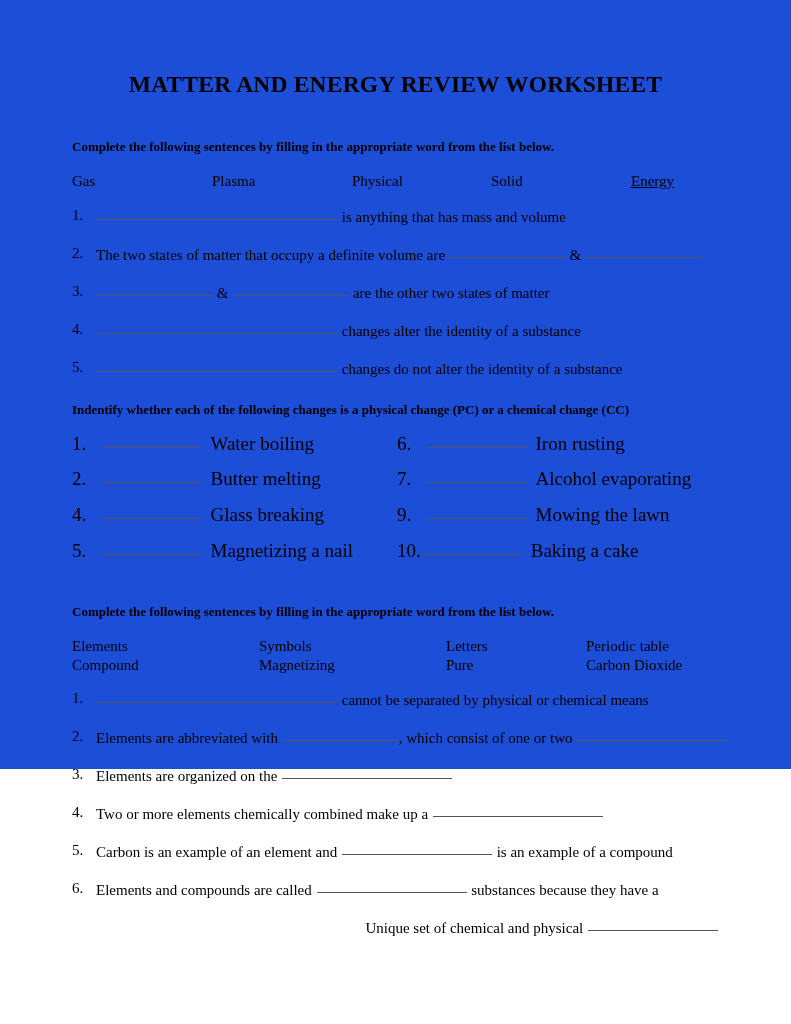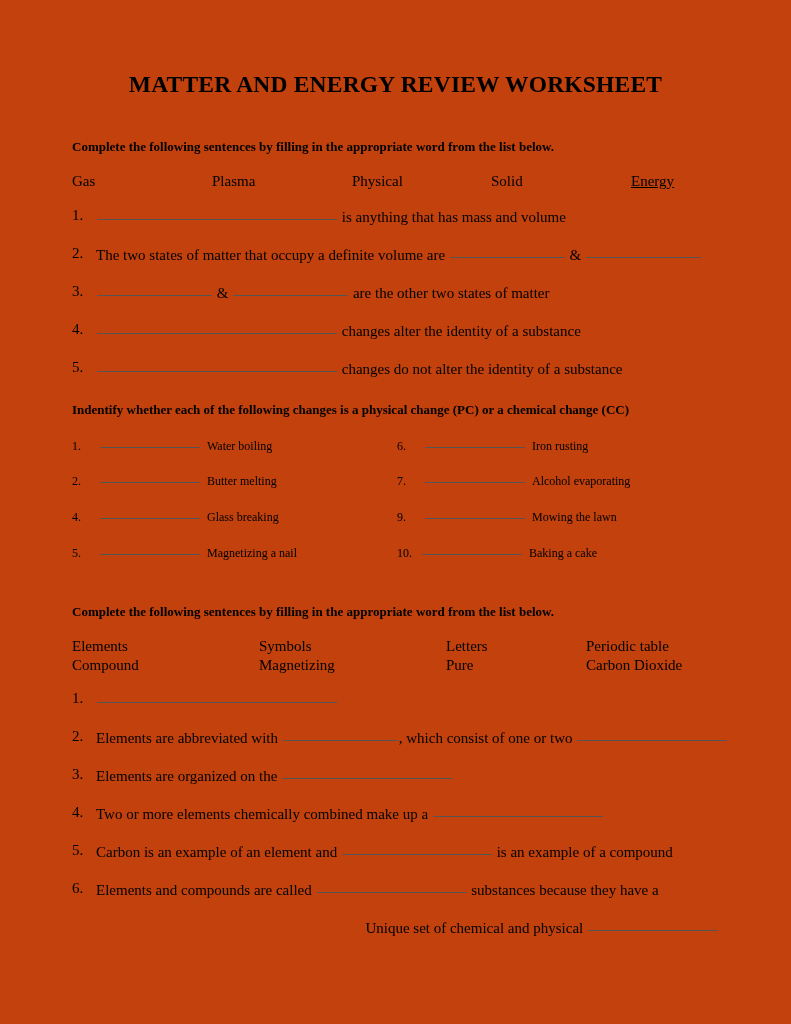--- a/index.html
+++ b/index.html
@@ -11,22 +11,22 @@
   body {
     width: 791px;
     height: 1024px;
     font-family: "Liberation Serif", "DejaVu Serif", serif;
     color: #000000;
     overflow: hidden;
   }
   .page {
     position: relative;
     width: 791px;
-    height: 1024px;
-    background: #c2410c;
+    height: 769px;
+    background: #1d4ed8;
     box-sizing: border-box;
     padding: 0 72px;
   }
   .doc-title {
     text-align: center;
     font-size: 23.5px;
     font-weight: bold;
     letter-spacing: 0.2px;
     margin: 0;
     padding-top: 72px;
@@ -108,21 +108,21 @@
   .b-xs  { width: 100px; }
   .b-sm  { width: 115px; }
   .b-md  { width: 130px; }
   .b-lg  { width: 150px; }
   .b-xl  { width: 170px; }
   .b-xxl { width: 240px; }
 
   
   .twocol {
     position: relative;
-    font-size: 12px;
+    font-size: 19px;
     line-height: 18px;
     margin-top: 16px;
   }
   .twocol .tc-row {
     position: relative;
     height: 35.6px;
     white-space: nowrap;
   }
   .twocol .tc-left,
   .twocol .tc-right {
@@ -268,20 +268,21 @@
       <span class="bank-cell c2">Pure</span>
       <span class="bank-cell c3">Carbon Dioxide</span>
     </div>
   </div>
 
   <div class="qlist">
 
     <div class="qrow">
       <span class="qnum">1.</span>
       <span class="blank b-xxl"></span>
+      <span class="qtext">cannot be separated by physical or chemical means</span>
     </div>
 
     <div class="qrow">
       <span class="qnum">2.</span>
       <span class="qtext">Elements are abbreviated with</span>
       <span class="blank b-sm"></span><span class="qtext">, which consist of one or two</span>
       <span class="blank b-lg"></span>
     </div>
 
     <div class="qrow">

